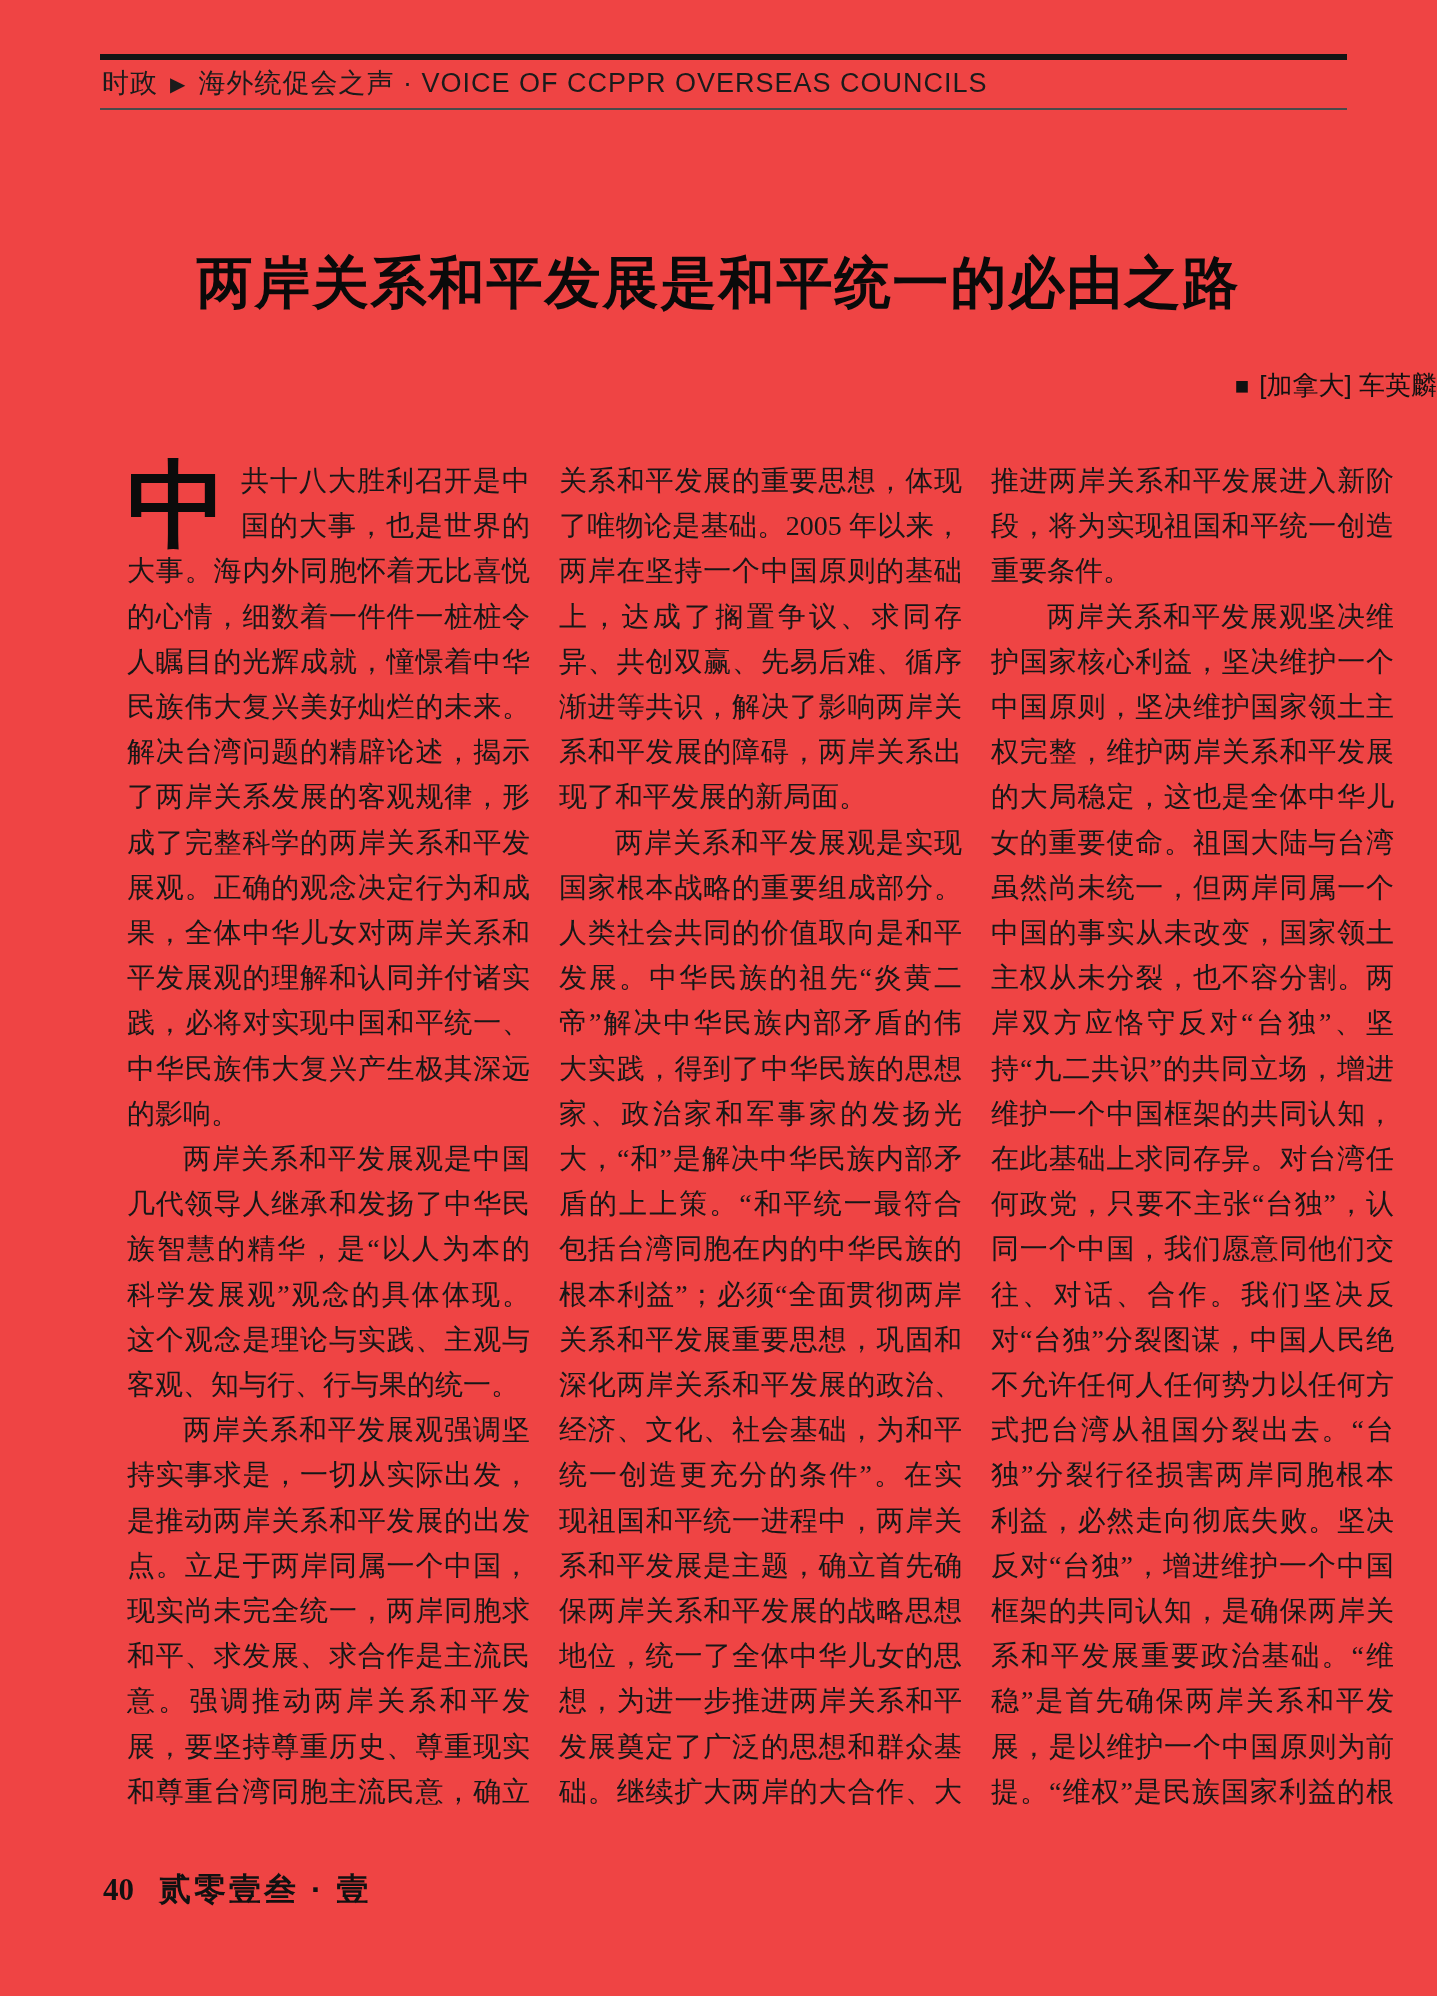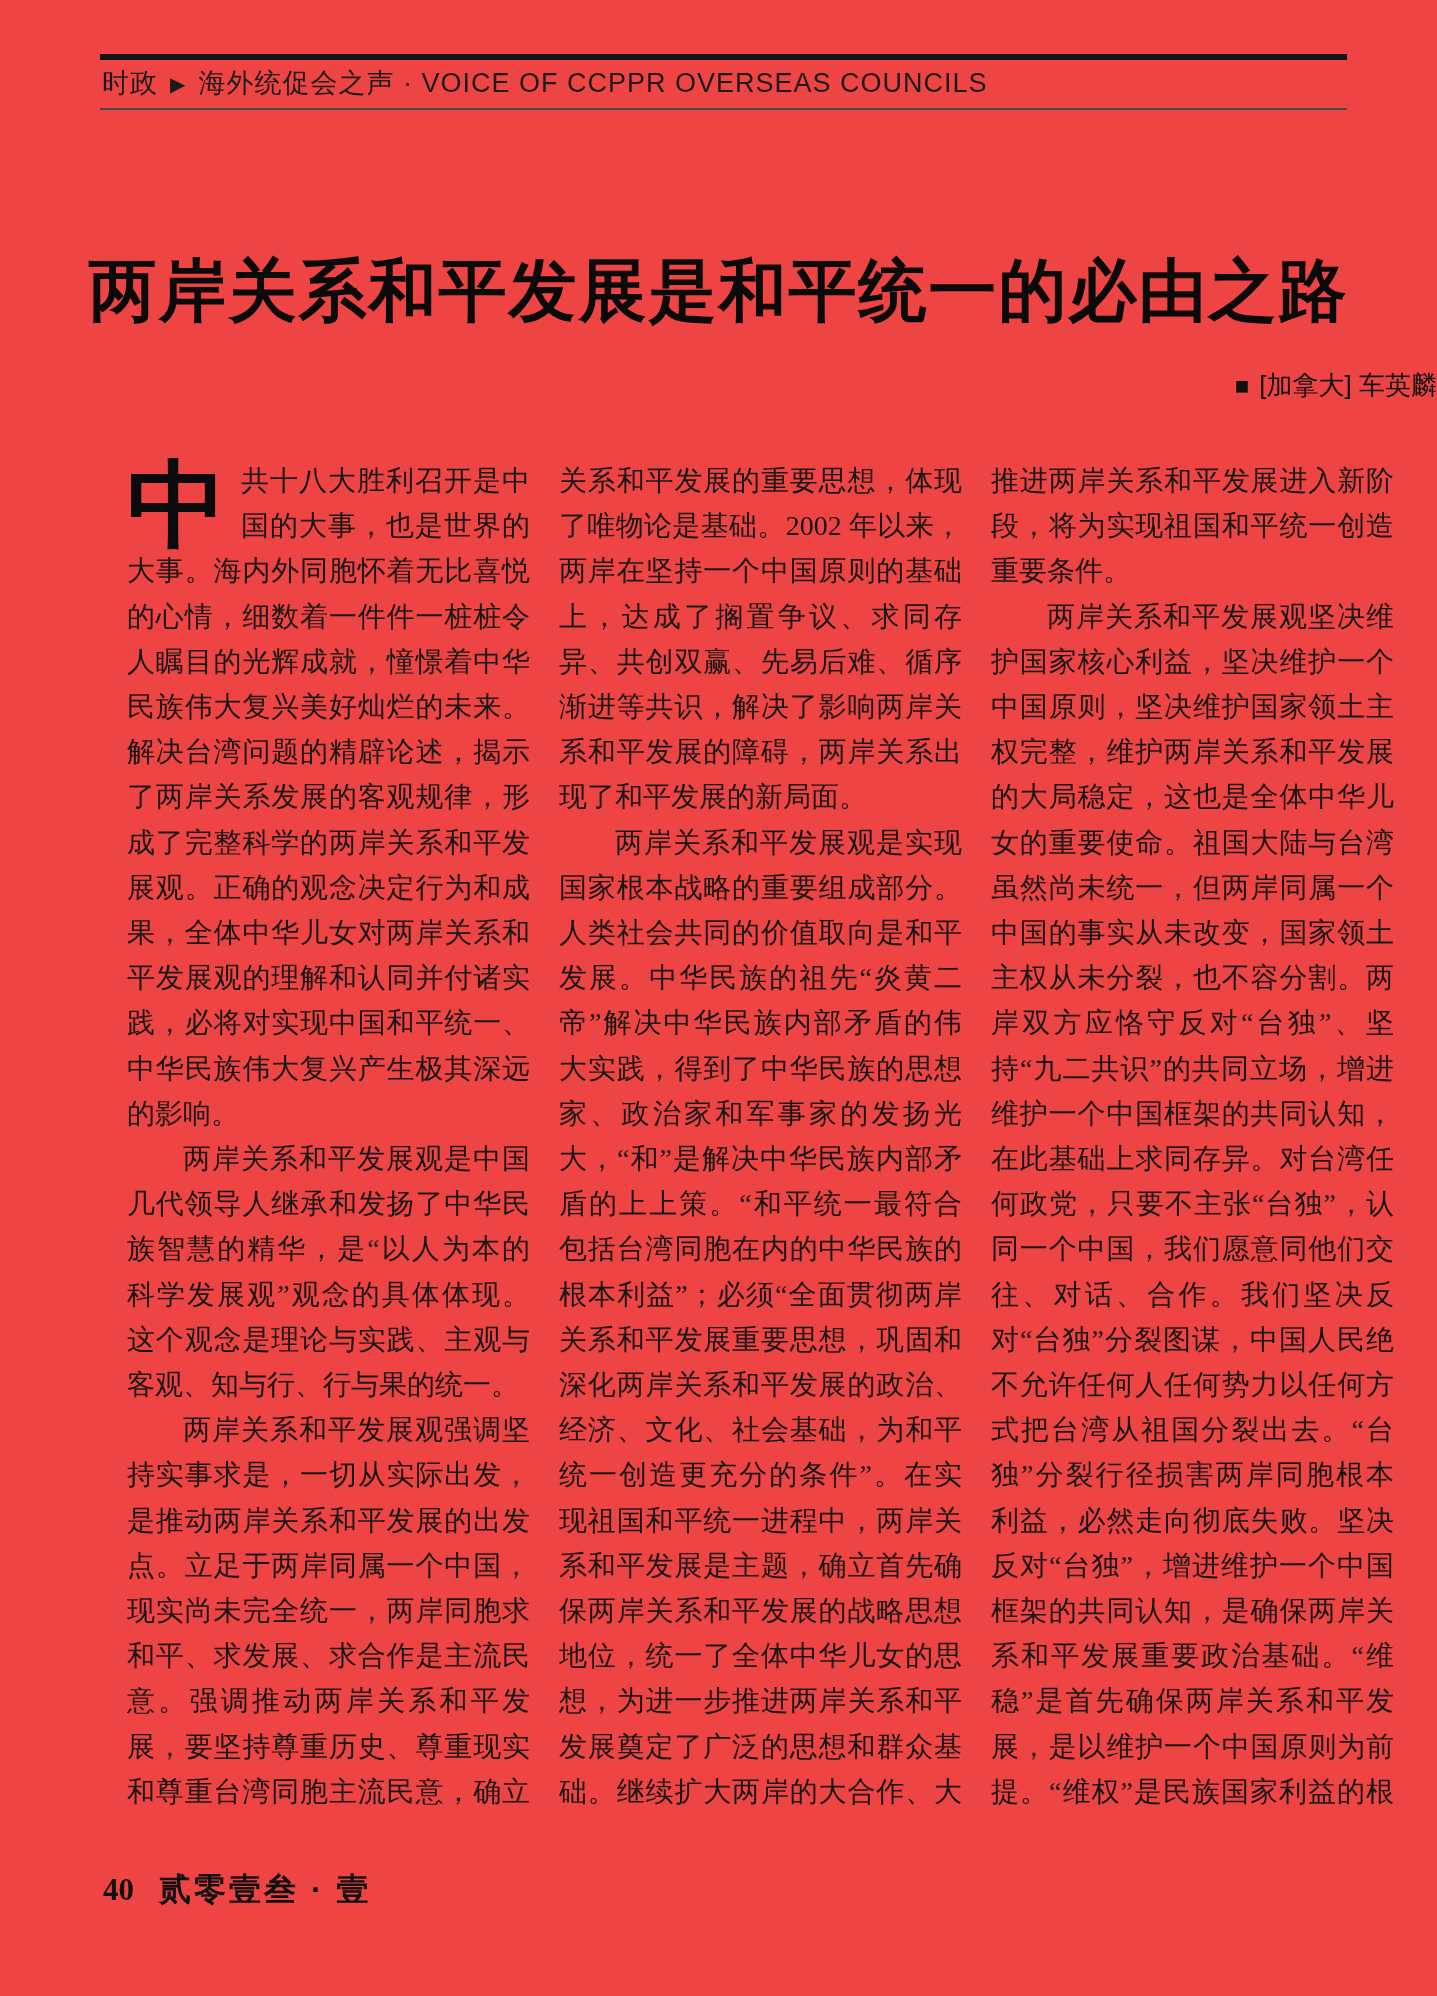--- a/index.html
+++ b/index.html
@@ -23,21 +23,21 @@
     font-size:27px; letter-spacing:1px; color:#1b1b1b;
   }
   .header-arrow { font-size:20px; position:relative; top:1px; }
   .header-rule-bottom { height:2px; background:#4a4a4a; }
   
   .article-title {
     position:absolute; top:246px; left:60px; right:60px;
     text-align:center;
     font-family:"Liberation Sans", sans-serif;
     font-weight:900;
-    font-size:68px; letter-spacing:2px; color:#0a0a0a;
+    font-size:56px; letter-spacing:2px; color:#0a0a0a;
     white-space:nowrap;
   }
   .byline {
     position:absolute; top:368px; left:0; width:100%;
     text-align:right;
     font-family:"Liberation Sans", sans-serif;
     font-size:26px; color:#111;
   }
   .byline .sq { font-size:24px; margin-right:10px; }
   
@@ -93,21 +93,21 @@
 
   <div class="body-columns">
 
     <div class="col">
       <p><span class="dropcap">中</span><span>共十八大胜利召开是中国的大事，也是世界的大事。海内外同胞怀着无比喜悦的心情，细数着一件件一桩桩令人瞩目的光辉成就，憧憬着中华民族伟大复兴美好灿烂的未来。解决台湾问题的精辟论述，揭示了两岸关系发展的客观规律，形成了完整科学的两岸关系和平发展观。正确的观念决定行为和成果，全体中华儿女对两岸关系和平发展观的理解和认同并付诸实践，必将对实现中国和平统一、中华民族伟大复兴产生极其深远的影响。</span></p>
       <p class="indent">两岸关系和平发展观是中国几代领导人继承和发扬了中华民族智慧的精华，是“以人为本的科学发展观”观念的具体体现。这个观念是理论与实践、主观与客观、知与行、行与果的统一。</p>
       <p class="indent">两岸关系和平发展观强调坚持实事求是，一切从实际出发，是推动两岸关系和平发展的出发点。立足于两岸同属一个中国，现实尚未完全统一，两岸同胞求和平、求发展、求合作是主流民意。强调推动两岸关系和平发展，要坚持尊重历史、尊重现实和尊重台湾同胞主流民意，确立了坚决反对“台独”、坚持“九二共识”，推进两岸</p>
     </div>
 
     <div class="col">
-      <p>关系和平发展的重要思想，体现了唯物论是基础。2002 年以来，两岸在坚持一个中国原则的基础上，达成了搁置争议、求同存异、共创双赢、先易后难、循序渐进等共识，解决了影响两岸关系和平发展的障碍，两岸关系出现了和平发展的新局面。</p>
+      <p>关系和平发展的重要思想，体现了唯物论是基础。2005 年以来，两岸在坚持一个中国原则的基础上，达成了搁置争议、求同存异、共创双赢、先易后难、循序渐进等共识，解决了影响两岸关系和平发展的障碍，两岸关系出现了和平发展的新局面。</p>
       <p class="indent">两岸关系和平发展观是实现国家根本战略的重要组成部分。人类社会共同的价值取向是和平发展。中华民族的祖先“炎黄二帝”解决中华民族内部矛盾的伟大实践，得到了中华民族的思想家、政治家和军事家的发扬光大，“和”是解决中华民族内部矛盾的上上策。“和平统一最符合包括台湾同胞在内的中华民族的根本利益”；必须“全面贯彻两岸关系和平发展重要思想，巩固和深化两岸关系和平发展的政治、经济、文化、社会基础，为和平统一创造更充分的条件”。在实现祖国和平统一进程中，两岸关系和平发展是主题，确立首先确保两岸关系和平发展的战略思想地位，统一了全体中华儿女的思想，为进一步推进两岸关系和平发展奠定了广泛的思想和群众基础。继续扩大两岸的大合作、大交流、大发展，</p>
     </div>
 
     <div class="col">
       <p>推进两岸关系和平发展进入新阶段，将为实现祖国和平统一创造重要条件。</p>
       <p class="indent">两岸关系和平发展观坚决维护国家核心利益，坚决维护一个中国原则，坚决维护国家领土主权完整，维护两岸关系和平发展的大局稳定，这也是全体中华儿女的重要使命。祖国大陆与台湾虽然尚未统一，但两岸同属一个中国的事实从未改变，国家领土主权从未分裂，也不容分割。两岸双方应恪守反对“台独”、坚持“九二共识”的共同立场，增进维护一个中国框架的共同认知，在此基础上求同存异。对台湾任何政党，只要不主张“台独”，认同一个中国，我们愿意同他们交往、对话、合作。我们坚决反对“台独”分裂图谋，中国人民绝不允许任何人任何势力以任何方式把台湾从祖国分裂出去。“台独”分裂行径损害两岸同胞根本利益，必然走向彻底失败。坚决反对“台独”，增进维护一个中国框架的共同认知，是确保两岸关系和平发展重要政治基础。“维稳”是首先确保两岸关系和平发展，是以维护一个中国原则为前提。“维权”是民族国家利益的根本。民进党放弃“台独”纲</p>
     </div>
 
   </div>
 

